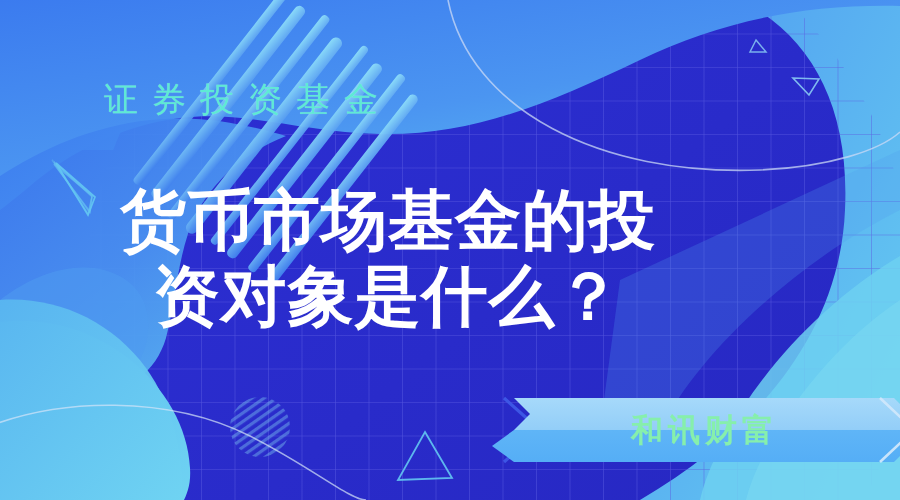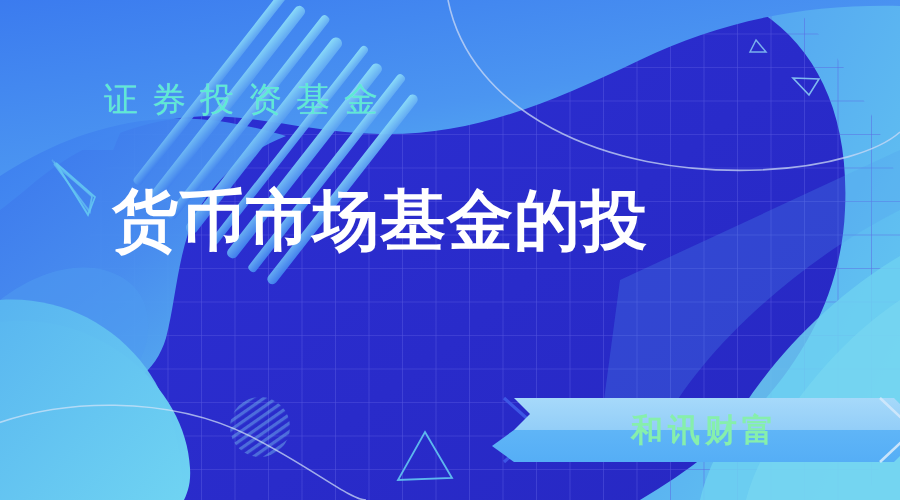--- a/index.html
+++ b/index.html
@@ -46,21 +46,21 @@
     line-height: 46px;
     color: #5eead4;
     letter-spacing: 14px;
     font-weight: 400;
     white-space: nowrap;
     text-shadow: 0 0 1px rgba(255,255,255,.35);
   }
 
   .headline {
     position: absolute;
-    left: 0;
+    left: 8px;
     top: 182px;
     width: 760px;
     text-align: center;
     color: #ffffff;
     font-size: 66px;
     line-height: 76px;
     font-weight: 700;
     letter-spacing: 1px;
   }
   .headline .l1 { display: block; }
@@ -239,16 +239,17 @@
 
       <path d="M8,6 L40,38 L8,70 L20,70 L52,38 L20,6 Z" fill="#3546E0" opacity="0"></path>
     </svg>
     <div class="badge-text">和讯财富</div>
   </div>
 
   <div class="text-stack">
     <div class="eyebrow">证券投资基金</div>
     <div class="headline">
       <span class="l1">货币市场基金的投</span>
+      <span class="l2">资对象是什么？</span>
     </div>
   </div>
 
 </div>
 
 </body></html>

